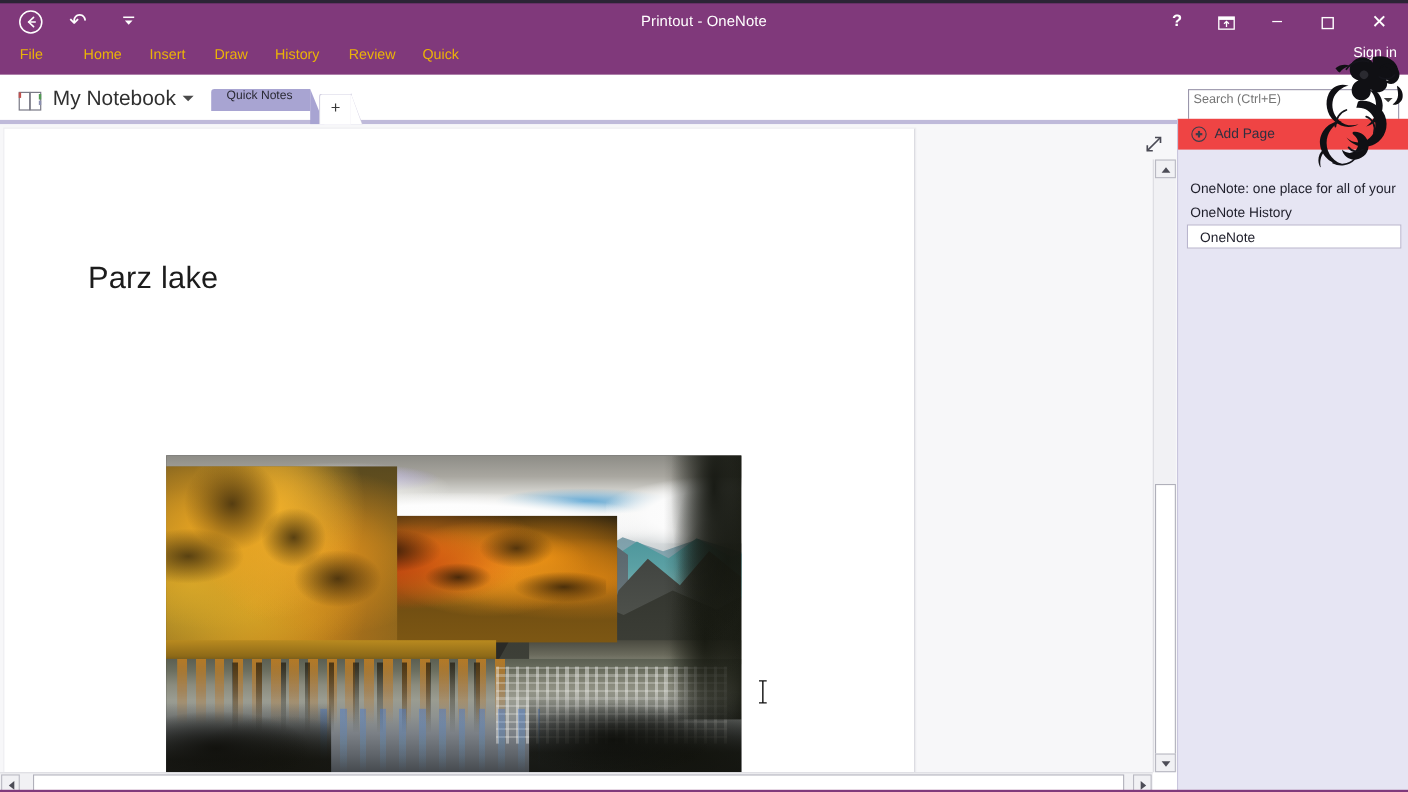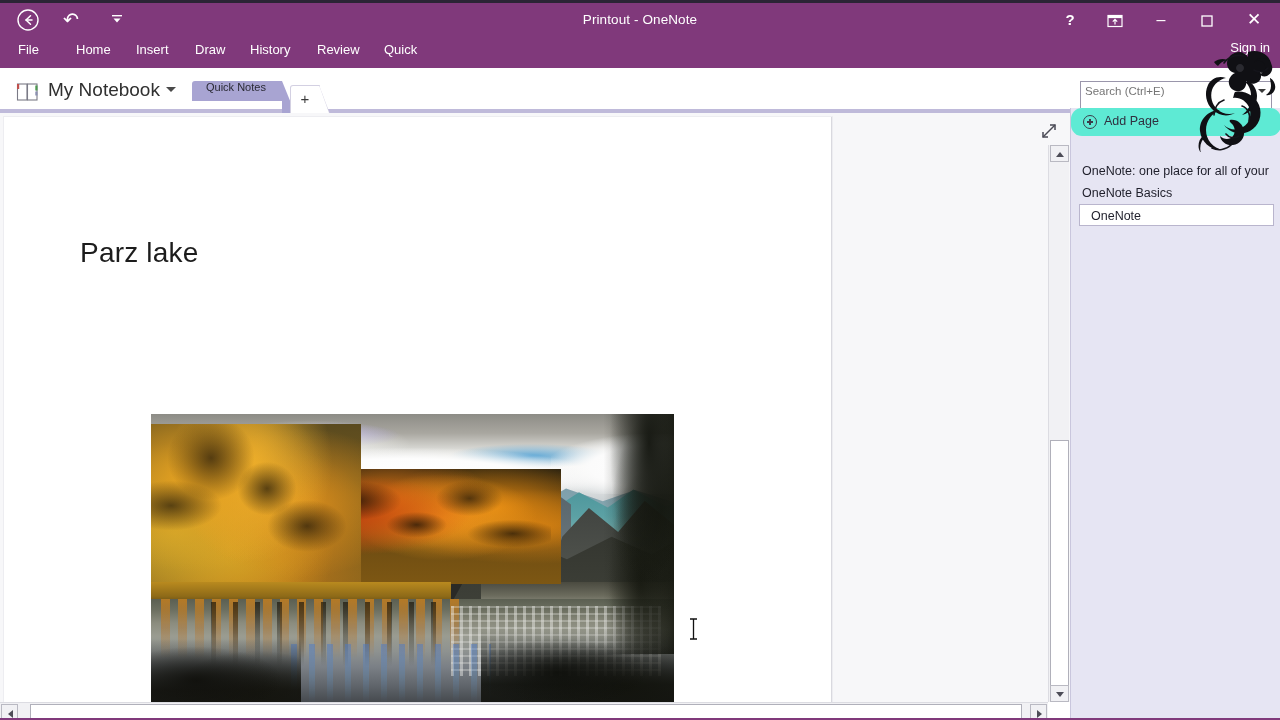--- a/index.html
+++ b/index.html
@@ -50,21 +50,21 @@
   .signin {
     position: absolute; right: 10px; top: 40px;
     color: #ffffff; font-size: 13px;
   }
 
   
   .ribbon-tabs {
     position: absolute; left: 0; top: 38px; height: 28px;
   }
   .rtab {
-    position: absolute; top: 0; color: #ffffff; font-size: 13px;
+    position: absolute; top: 0; color: #eab308; font-size: 13px;
     line-height: 24px; white-space: nowrap; cursor: default;
   }
 
   
   .nbbar {
     position: absolute; left: 0; top: 68px; width: 1280px; height: 44px;
     background: #ffffff;
   }
   .nbbar-underline {
     position: absolute; left: 0; top: 109px; width: 1280px; height: 4px;
@@ -126,21 +126,21 @@
     border-right: 4px solid transparent; border-top: 4px solid #3a3a3a;
   }
 
   
   .pagelist {
     position: absolute; left: 1070px; top: 108px; width: 210px; height: 612px;
     background: #e6e5f3; border-left: 1px solid #c9c6dd;
   }
   .addpage {
     position: absolute; left: 0; top: 0; width: 210px; height: 28px;
-    background: #5eead4; color: #303040; font-size: 12.5px; border-radius: 11px;
+    background: #ef4444; color: #303040; font-size: 12.5px;
   }
   .addpage-circle {
     position: absolute; left: 12px; top: 7px; width: 14px; height: 14px;
     border: 1.4px solid #3c3c4a; border-radius: 50%;
   }
   .addpage-circle::before, .addpage-circle::after {
     content: ""; position: absolute; background: #3c3c4a;
   }
   .addpage-circle::before { left: 2.6px; top: 5.3px; width: 6.2px; height: 1.4px; }
   .addpage-circle::after  { left: 5.3px; top: 2.6px; width: 1.4px; height: 6.2px; }
@@ -516,21 +516,21 @@
     </svg>
   </div>
 
   <div class="pagelist">
     <div class="addpage">
       <div class="addpage-circle"></div>
       <div class="addpage-label">Add Page</div>
     </div>
 
     <div class="page-item" style="top:52px">OneNote: one place for all of your</div>
-    <div class="page-item" style="top:74px">OneNote Basics</div>
+    <div class="page-item" style="top:74px">OneNote History</div>
     <div class="page-item selected" style="top:96px">OneNote</div>
   </div>
 
   <div class="vscroll">
     <div class="vs-btn vs-up">
       <div class="tri tri-up"></div>
     </div>
     <div class="vs-thumb"></div>
     <div class="vs-btn vs-down">
       <div class="tri tri-down"></div>

